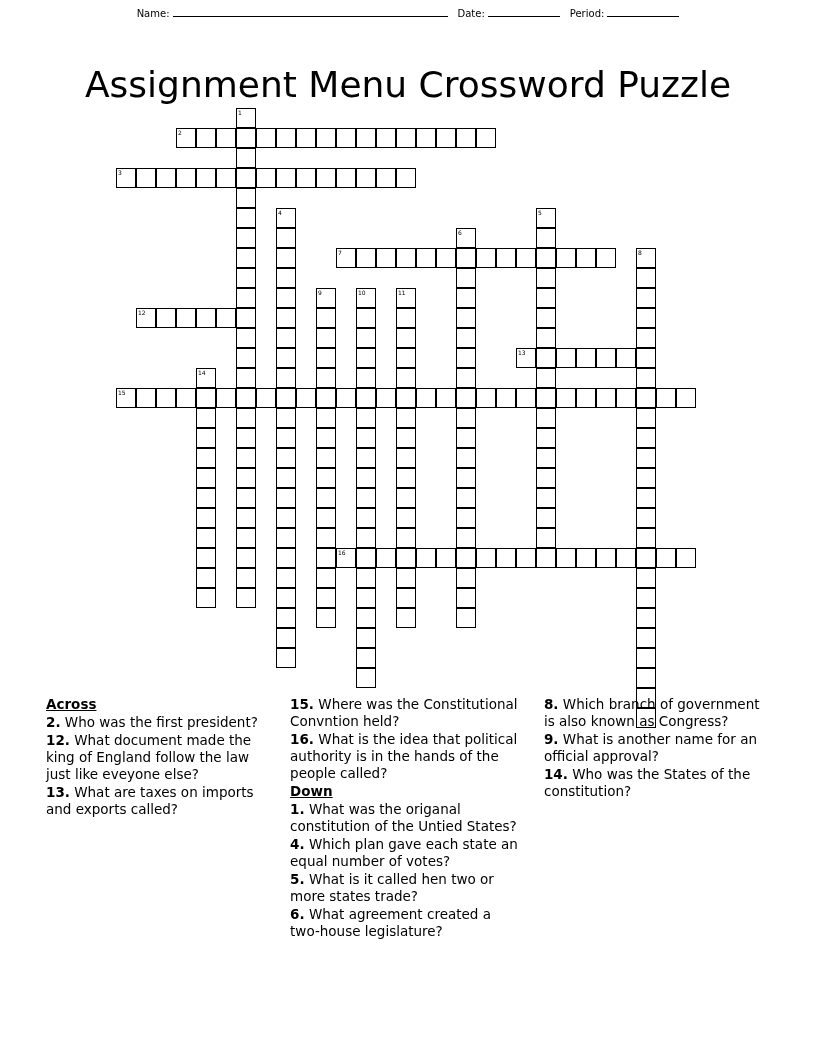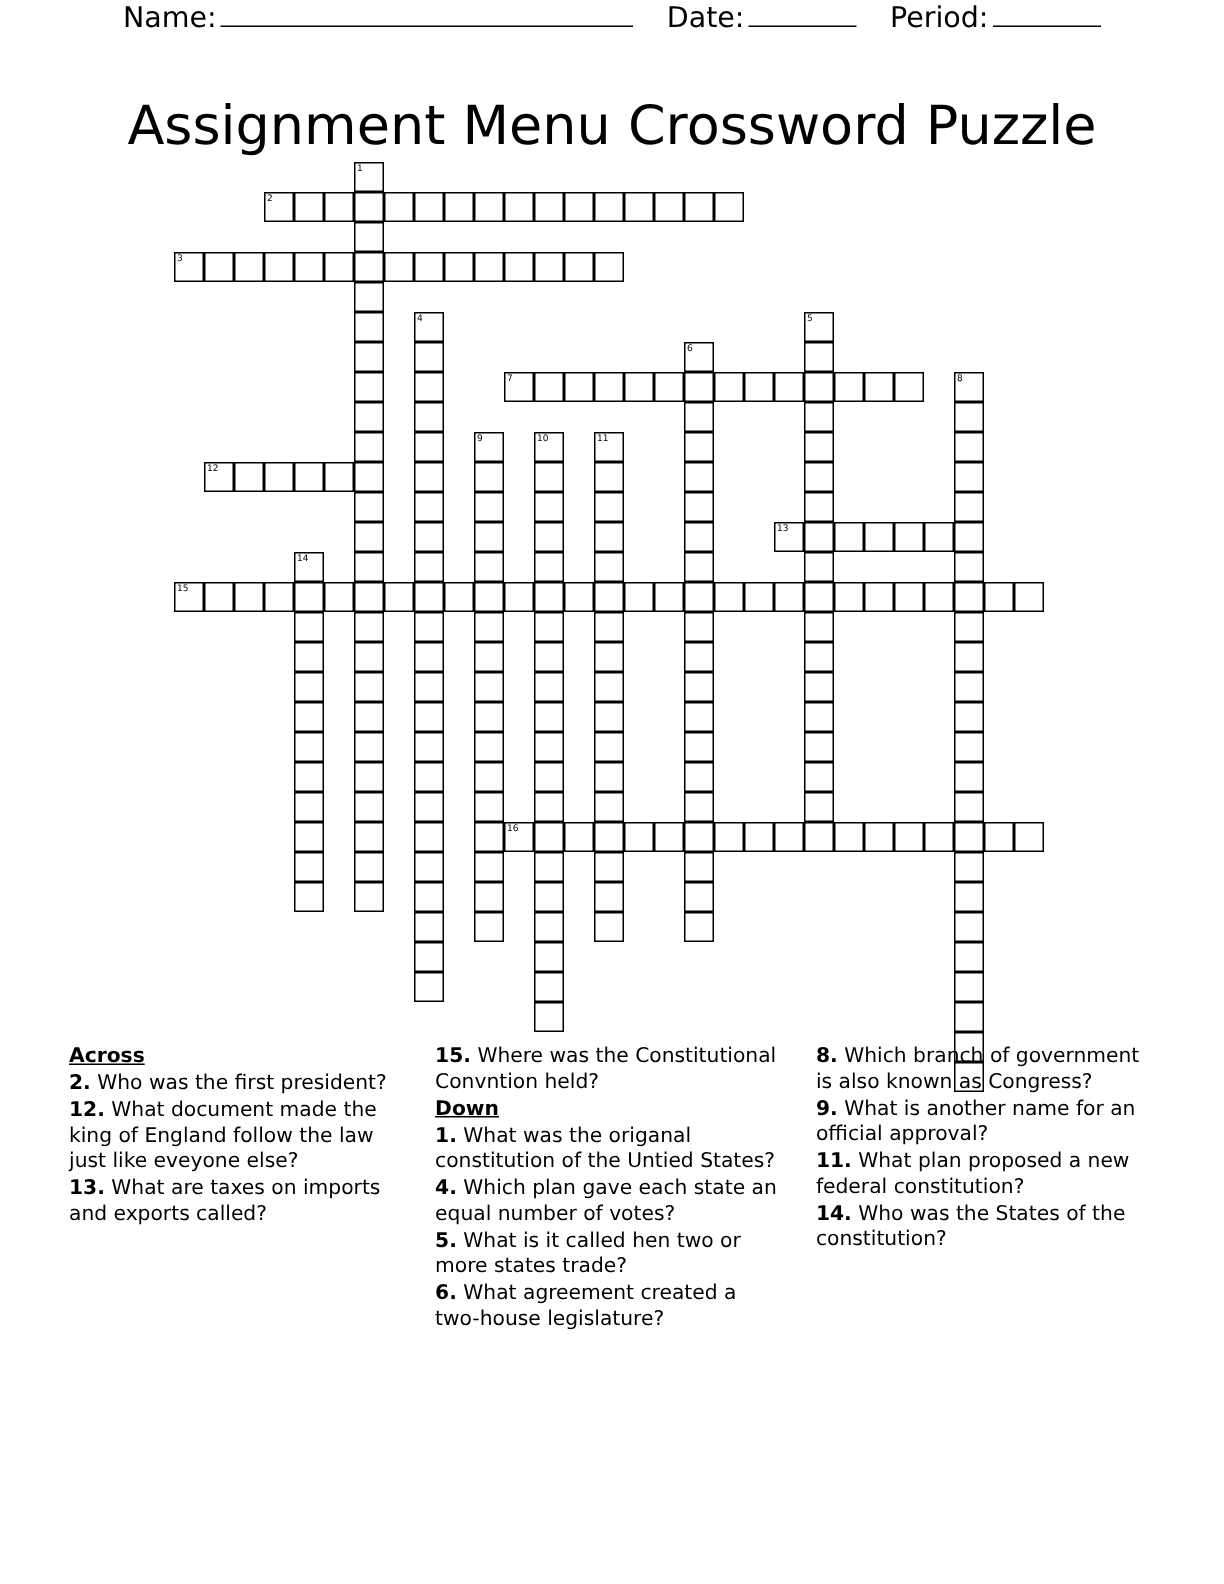--- a/index.html
+++ b/index.html
@@ -23,22 +23,22 @@
   
   .header-line {
     position: absolute;
     top: 0px;
     left: 0px;
     width: 816px;
     height: 24px;
     display: flex;
     align-items: center;
     justify-content: center;
-    gap: 22px;
-    font-size: 19px;
+    gap: 10px;
+    font-size: 10px;
   }
   .header-field {
     display: flex;
     align-items: baseline;
     white-space: nowrap;
   }
   .header-field .lbl { margin-right: 3px; }
   .rule {
     display: inline-block;
     border-bottom: 1px solid #000;
@@ -427,28 +427,28 @@
   <div class="clues">
     <div class="clue-col col1">
       <div class="section-head">Across</div>
       <div class="clue"><b>2.</b> <span>Who was the first president?</span></div>
       <div class="clue"><b>12.</b> <span>What document made the king of England follow the law just like eveyone else?</span></div>
       <div class="clue"><b>13.</b> <span>What are taxes on imports and exports called?</span></div>
     </div>
 
     <div class="clue-col col2">
       <div class="clue"><b>15.</b> <span>Where was the Constitutional Convntion held?</span></div>
+      <div class="clue"><b>16.</b> <span>What is the idea that political authority is in the hands of the people called?</span></div>
       <div class="section-head">Down</div>
       <div class="clue"><b>1.</b> <span>What was the origanal constitution of the Untied States?</span></div>
       <div class="clue"><b>4.</b> <span>Which plan gave each state an equal number of votes?</span></div>
       <div class="clue"><b>5.</b> <span>What is it called hen two or more states trade?</span></div>
       <div class="clue"><b>6.</b> <span>What agreement created a two-house legislature?</span></div>
     </div>
 
     <div class="clue-col col3">
       <div class="clue"><b>8.</b> <span>Which branch of government is also known as Congress?</span></div>
       <div class="clue"><b>9.</b> <span>What is another name for an official approval?</span></div>
-      <div class="clue"><b>11.</b> <span>What plan proposed a new federal constitution?</span></div>
       <div class="clue"><b>14.</b> <span>Who was the States of the constitution?</span></div>
     </div>
   </div>
 
 </div>
 
 </body></html>

